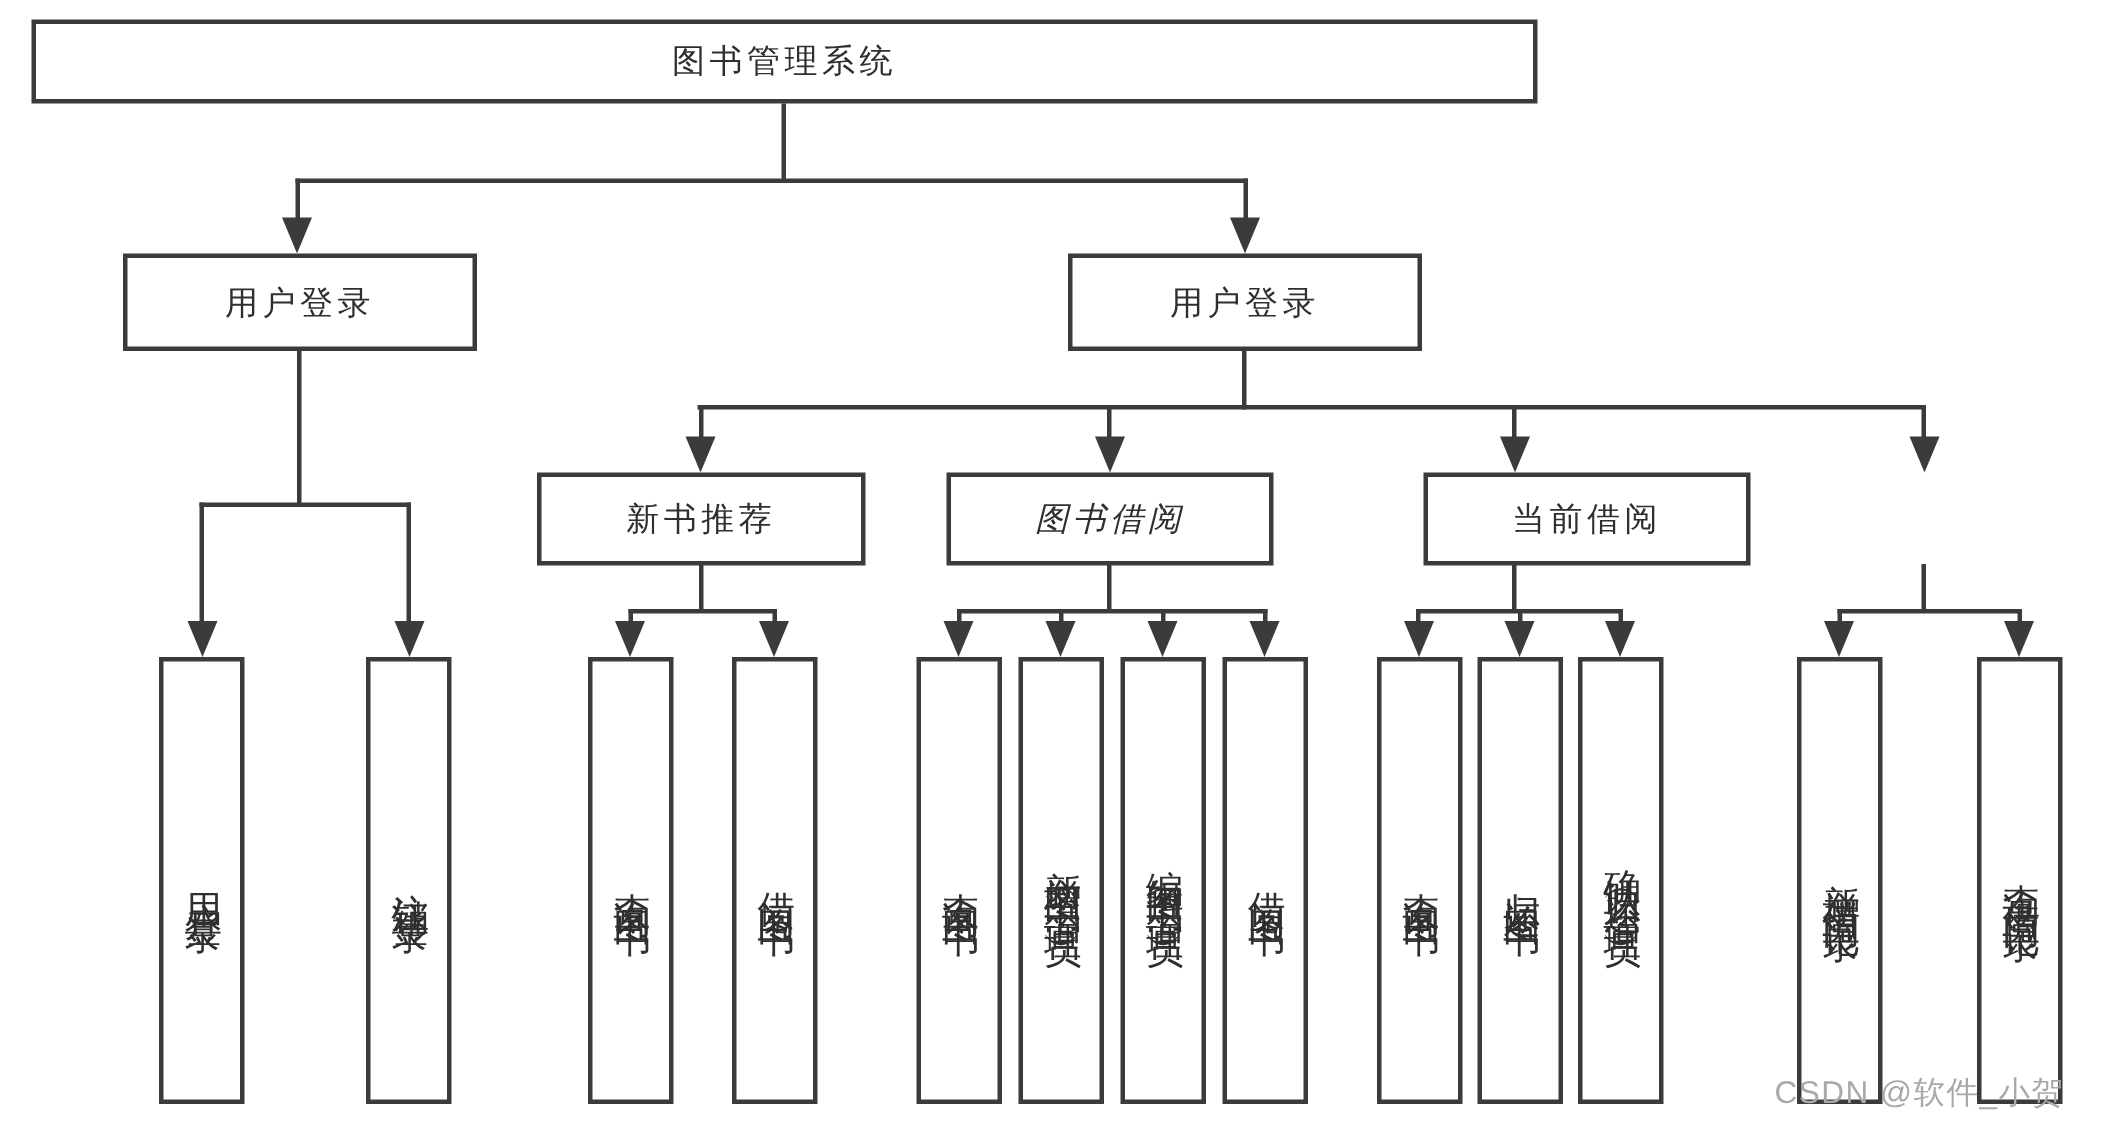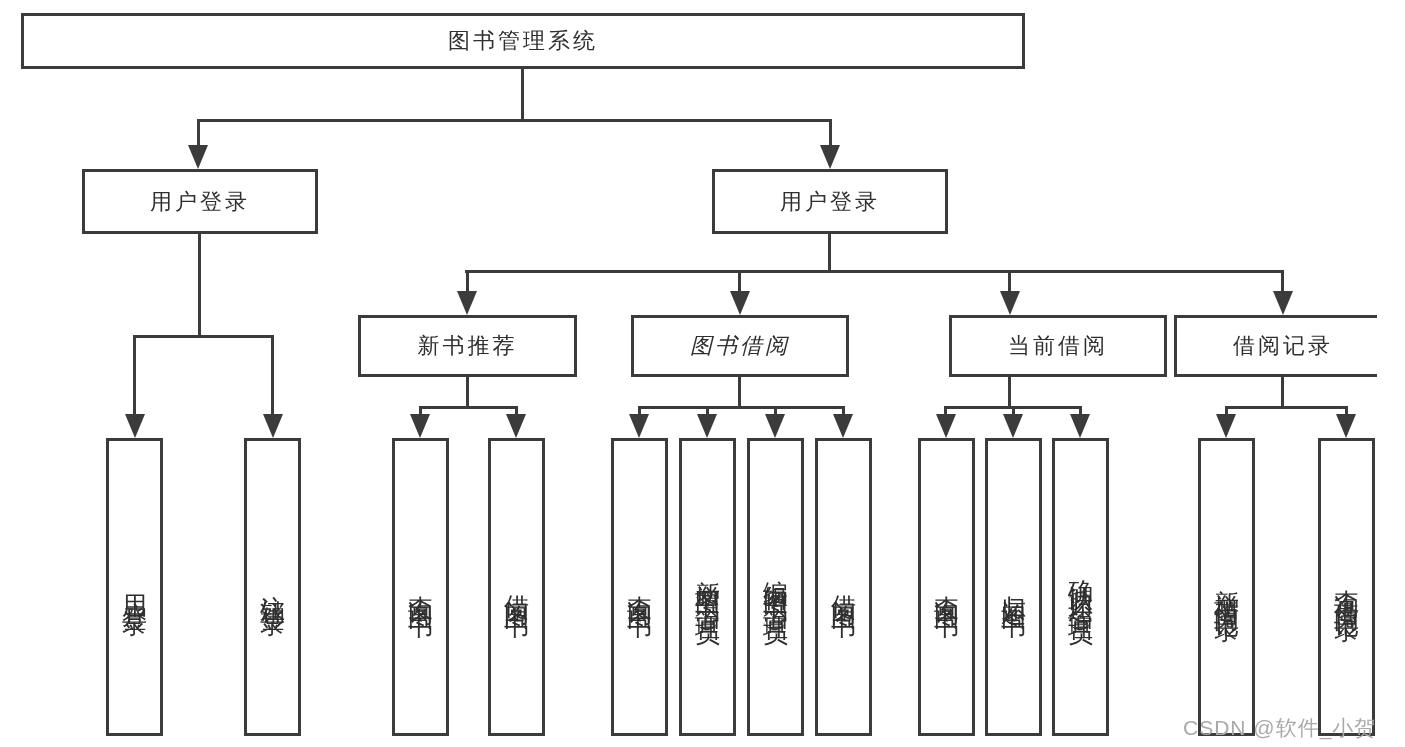--- a/index.html
+++ b/index.html
@@ -85,21 +85,20 @@
   <div class="vline" style="left:1008px;top:270px;height:23px;"></div>
   <div class="vline" style="left:1281px;top:270px;height:23px;"></div>
   <div class="arrow" style="left:457px;top:291px;"></div>
   <div class="arrow" style="left:730px;top:291px;"></div>
   <div class="arrow" style="left:1000px;top:291px;"></div>
   <div class="arrow" style="left:1273px;top:291px;"></div>
 
   <div class="box" style="left:358px;top:315px;width:219px;height:62px;">新书推荐</div>
   <div class="box" style="left:631px;top:315px;width:218px;height:62px;font-style:italic;">图书借阅</div>
   <div class="box" style="left:901px;top:315px;width:218px;height:62px;margin-left:48px;">当前借阅</div>
-  <div class="box" style="left:1174px;top:315px;width:218px;height:62px;">借阅记录</div>
 
   <div class="vline" style="left:466px;top:376px;height:32px;"></div>
   <div class="hline" style="left:419px;top:406px;width:99px;"></div>
   <div class="vline" style="left:419px;top:406px;height:10px;"></div>
   <div class="vline" style="left:515px;top:406px;height:10px;"></div>
   <div class="arrow" style="left:410px;top:414px;"></div>
   <div class="arrow" style="left:506px;top:414px;"></div>
 
   <div class="vline" style="left:738px;top:376px;height:32px;"></div>
   <div class="hline" style="left:638px;top:406px;width:207px;"></div>

